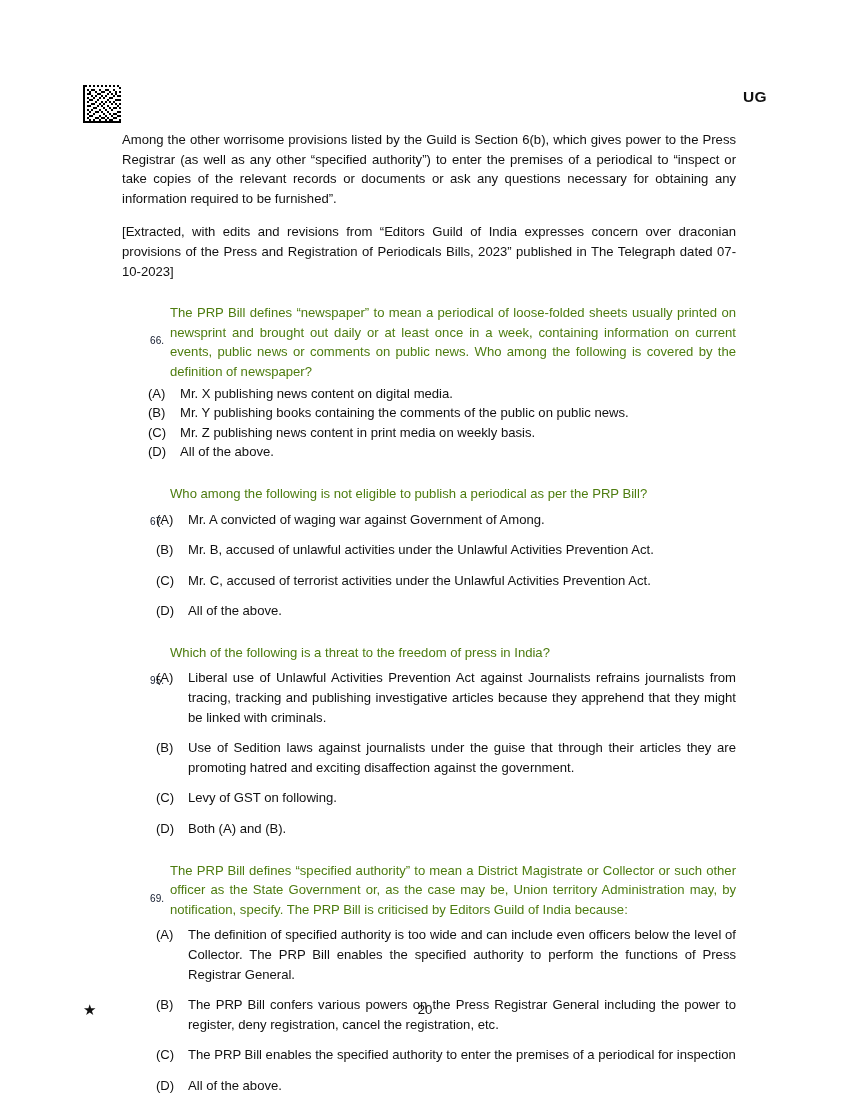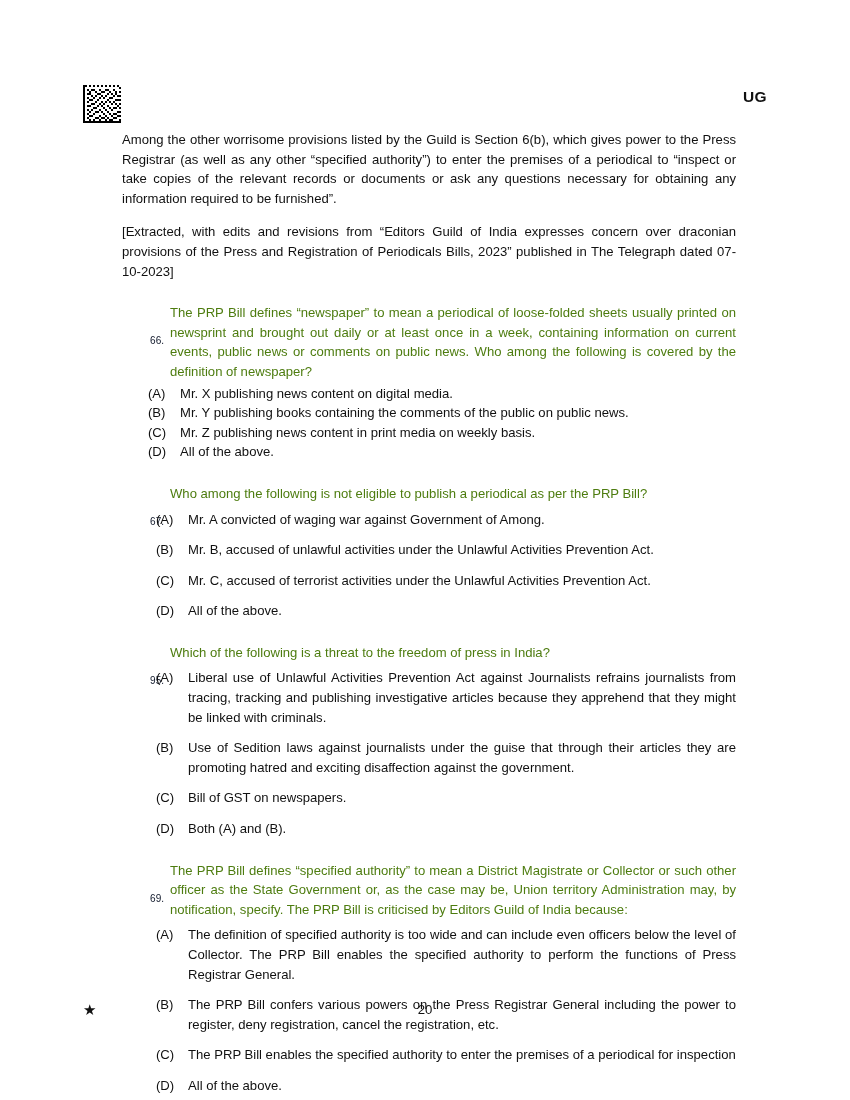--- a/index.html
+++ b/index.html
@@ -359,21 +359,21 @@
         <li class="opt opt-wide">
           <span class="opt-label">(A)</span>
           <span>Liberal use of Unlawful Activities Prevention Act against Journalists refrains journalists from tracing, tracking and publishing investigative articles because they apprehend that they might be linked with criminals.</span>
         </li>
         <li class="opt opt-wide">
           <span class="opt-label">(B)</span>
           <span>Use of Sedition laws against journalists under the guise that through their articles they are promoting hatred and exciting disaffection against the government.</span>
         </li>
         <li class="opt nojust opt-wide">
           <span class="opt-label">(C)</span>
-          <span>Bill of GST on newspapers.</span>
+          <span>Levy of GST on following.</span>
         </li>
         <li class="opt nojust opt-wide">
           <span class="opt-label">(D)</span>
           <span>Both (A) and (B).</span>
         </li>
       </ul>
     </div>
 
     <div class="q-block">
       <div class="q-row">

